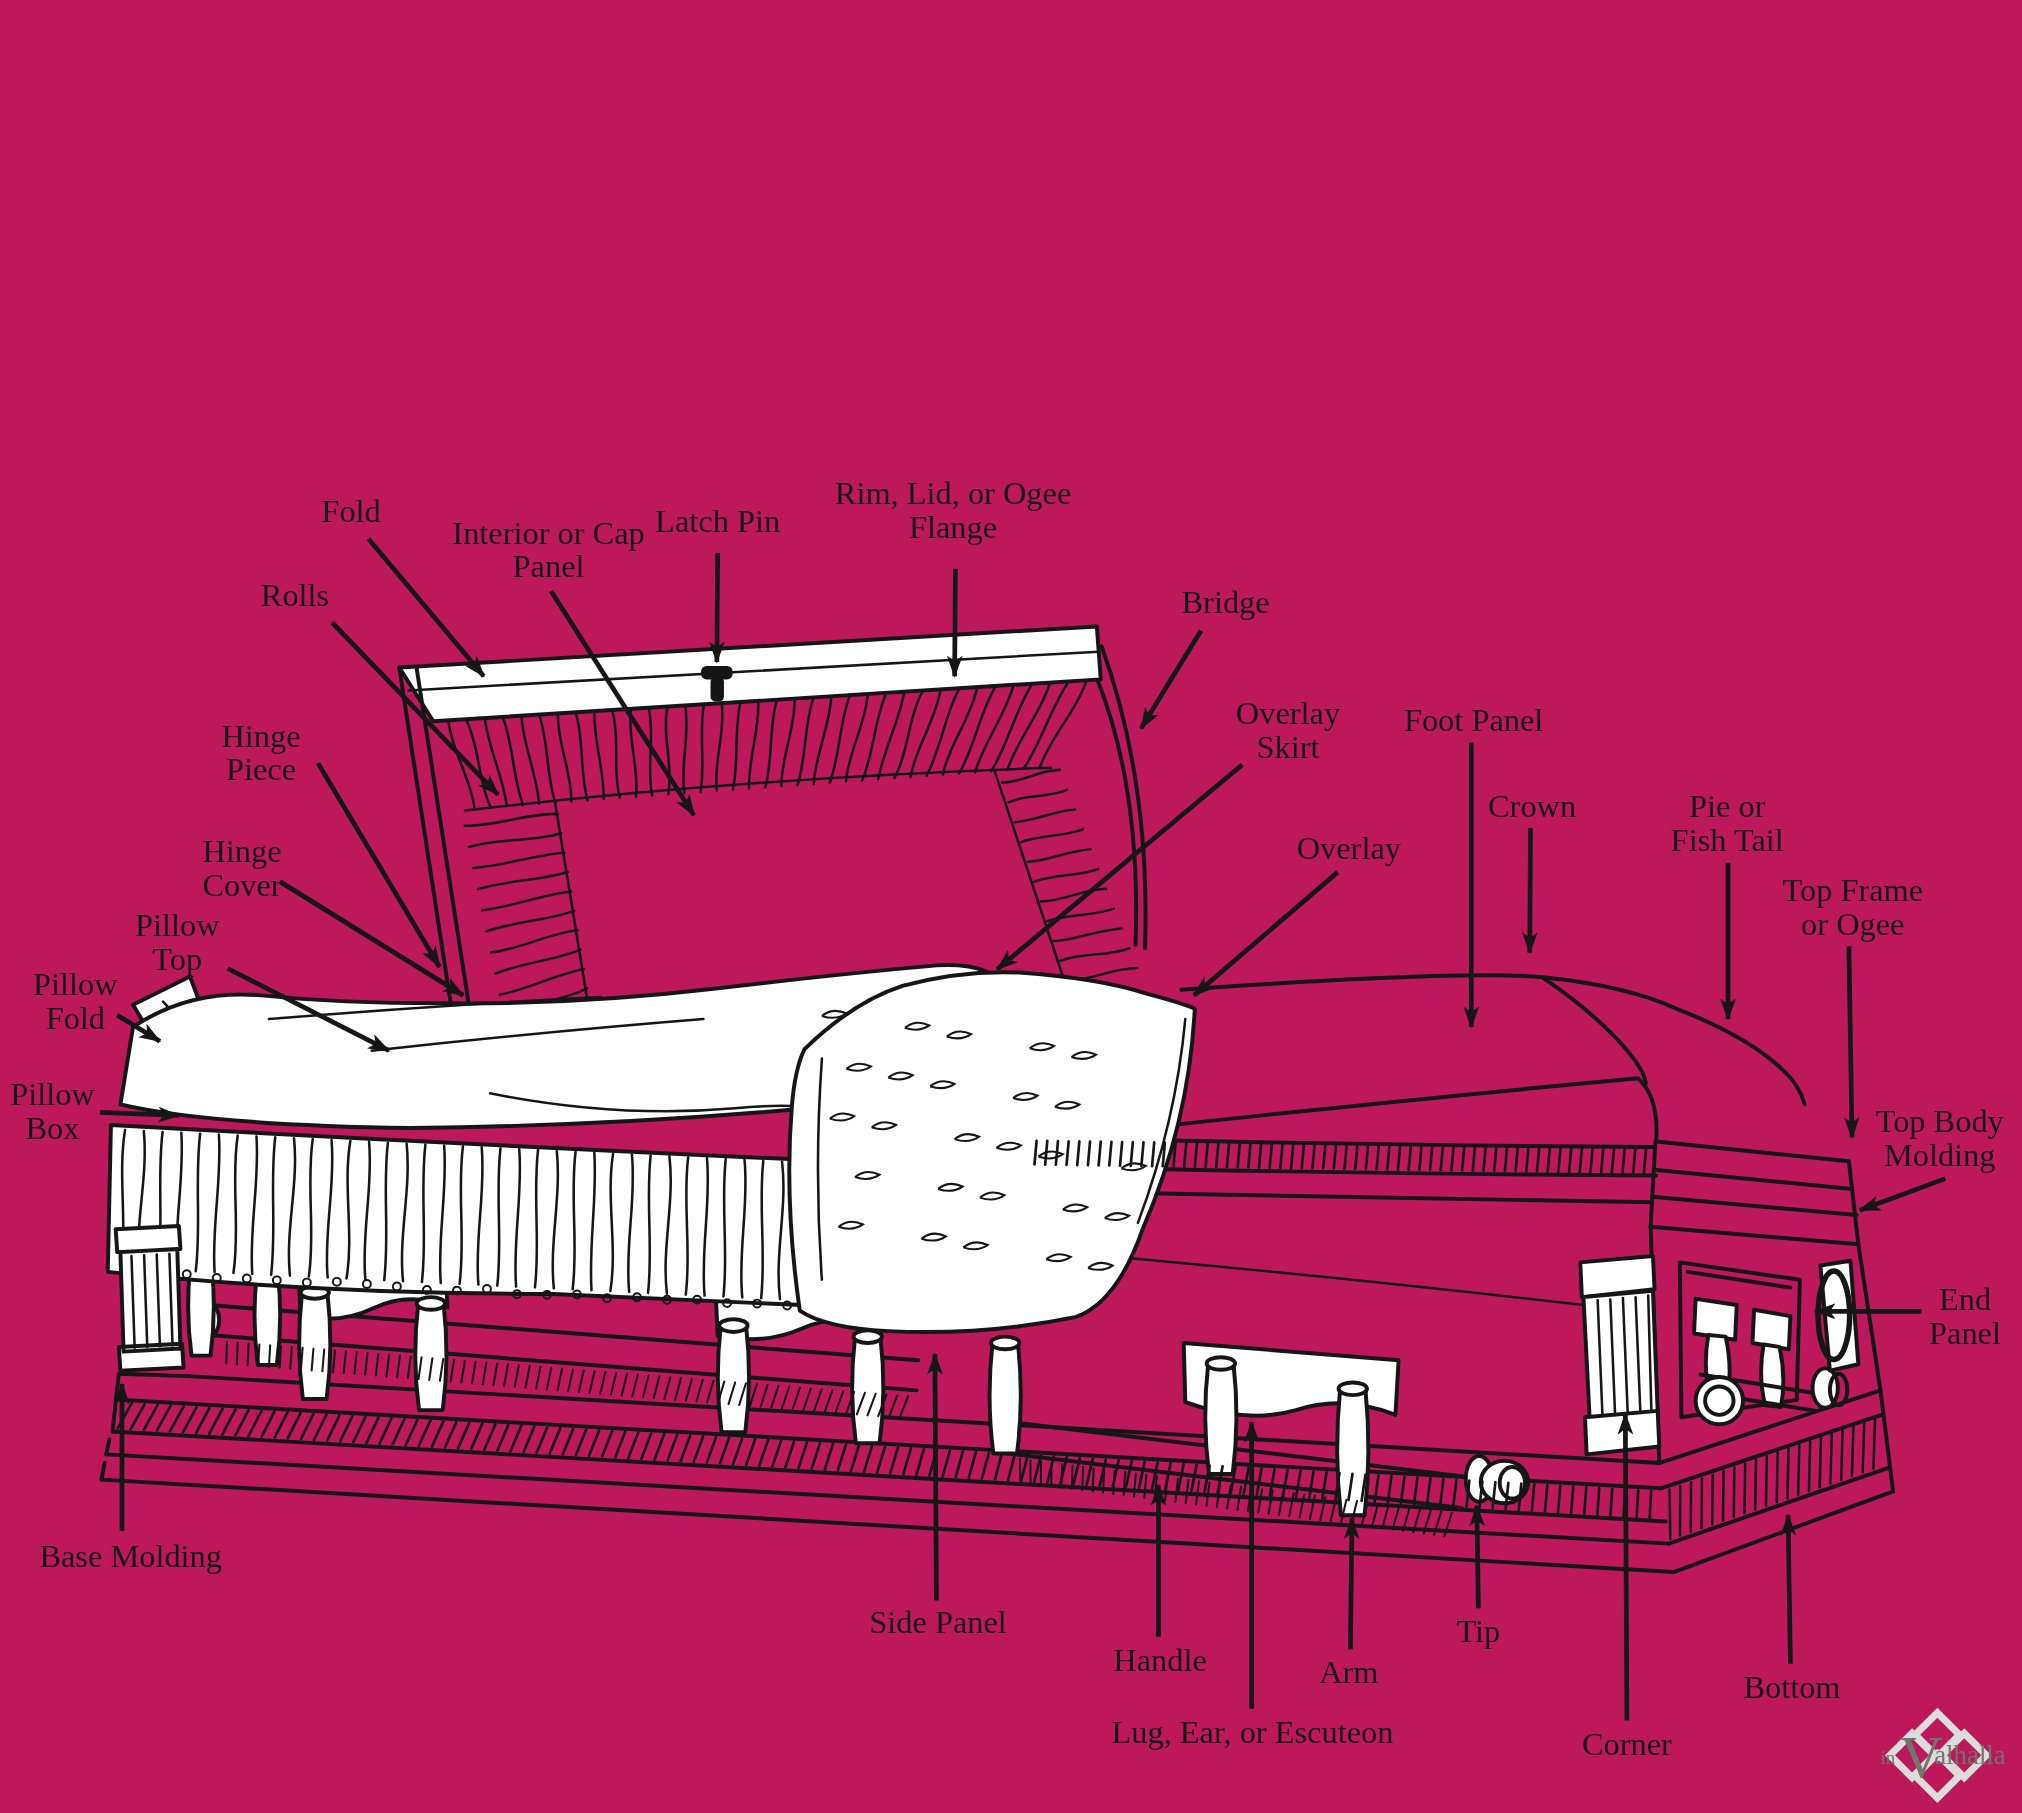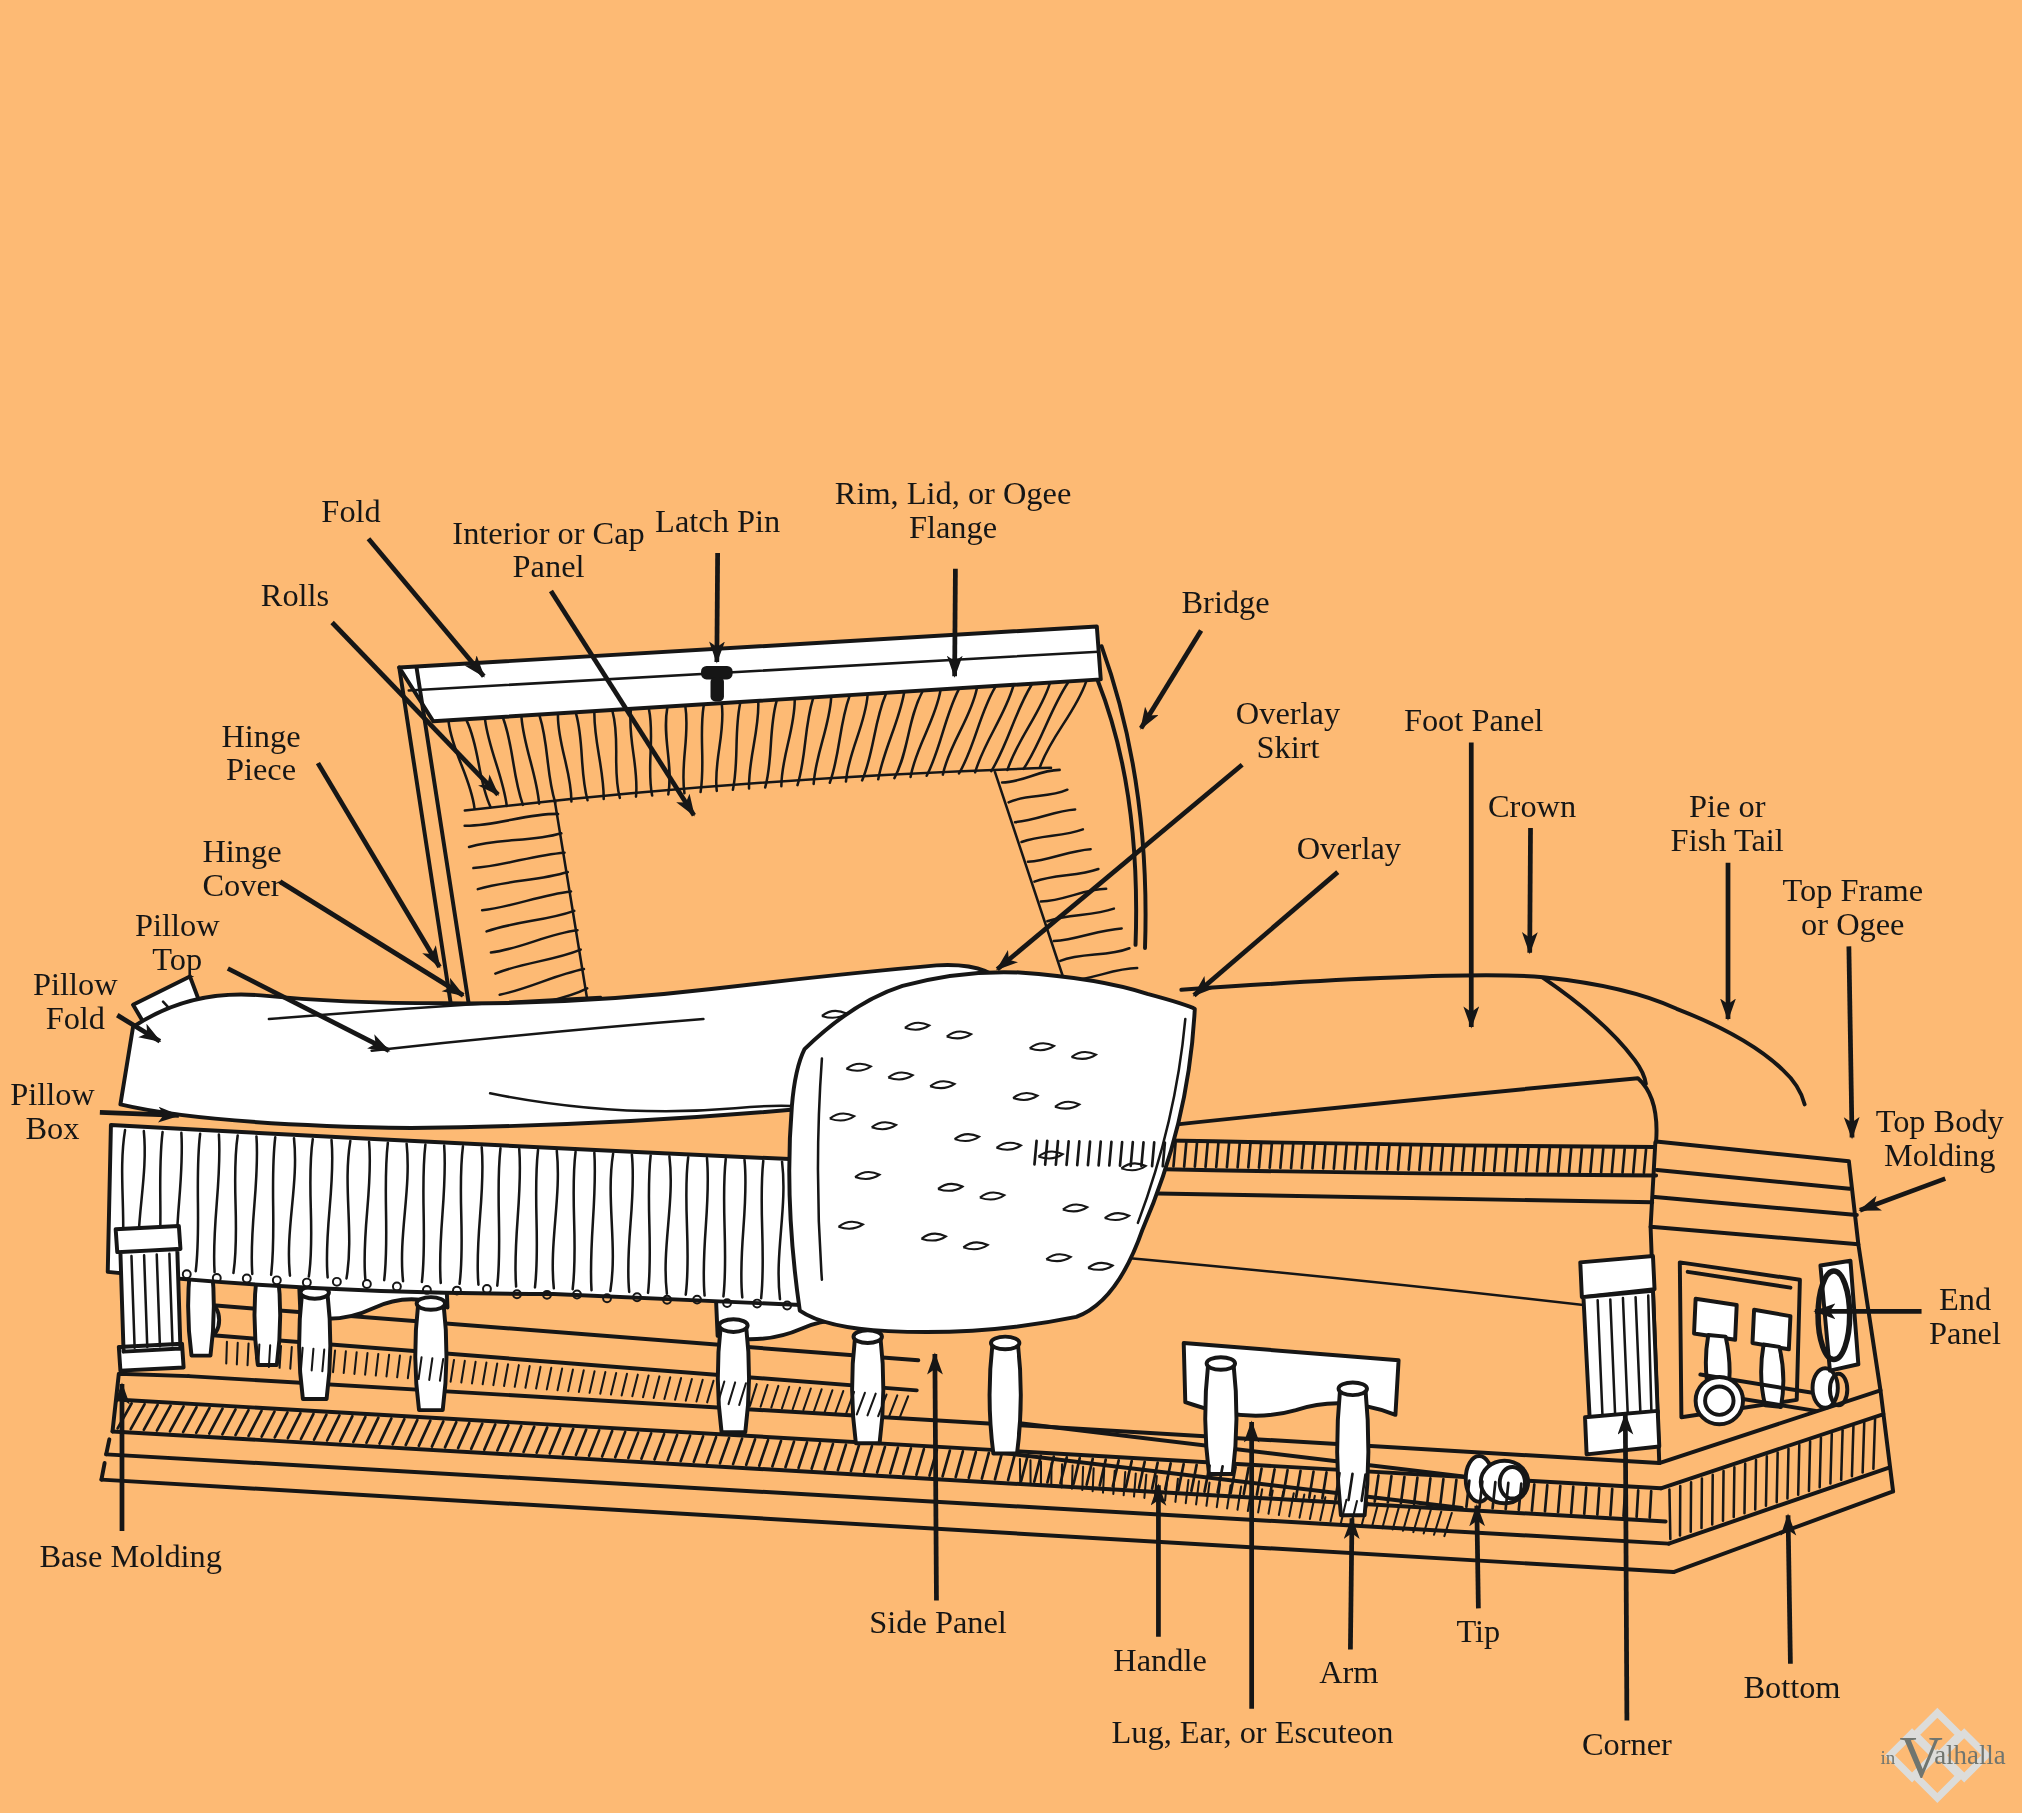--- a/index.html
+++ b/index.html
@@ -1,16 +1,16 @@
 <!DOCTYPE html>
 <html style="font-size:12.6px"><head>
 <meta charset="utf-8">
 <style>
   html,body{margin:0;padding:0;background:#ffffff;}
-  .canvas{position:relative;width:2023px;height:1813px;background:#fdba74;overflow:hidden;}
+  .canvas{position:relative;width:2023px;height:1813px;background:#be185d;overflow:hidden;}
   svg{display:block;}
   .lbl{font-family:"Liberation Serif","DejaVu Serif",serif;font-size:41px;fill:#161616;}
   .arrow{stroke:#161616;stroke-width:6;fill:none;}
   .ink{stroke:#161616;fill:none;stroke-width:5;stroke-linecap:round;stroke-linejoin:round;}
   .ink-thin{stroke:#161616;fill:none;stroke-width:3.2;stroke-linecap:round;}
   .ink-fill{stroke:#161616;fill:#ffffff;stroke-width:5;stroke-linejoin:round;}
   .ink-black{fill:#161616;stroke:none;}
   .wm-small{font-family:"Liberation Serif","DejaVu Serif",serif;}
 </style>
 </head>

